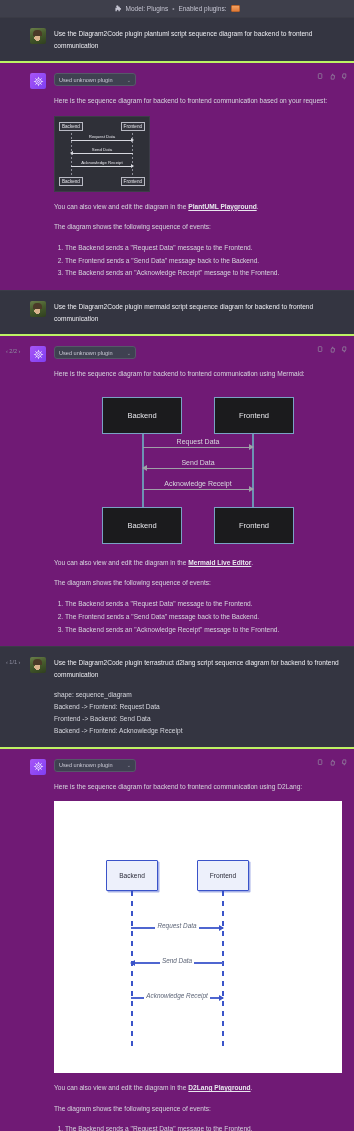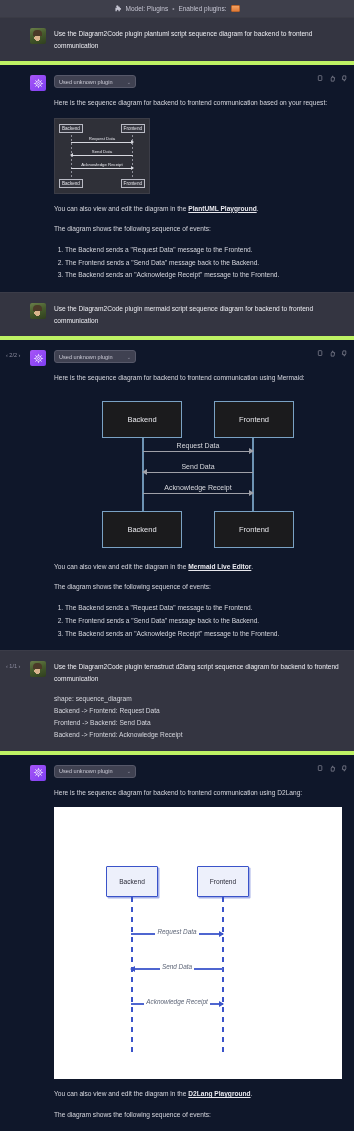--- a/index.html
+++ b/index.html
@@ -29,21 +29,21 @@
     width: 9px; height: 7px;
     background: linear-gradient(#f4a261,#e07b39);
     border: 1px solid #b8642c;
     border-radius: 1px;
     display: inline-block;
   }
 
   
   .msg { display: flex; padding: 10px 8px 10px 8px; position: relative; }
   .msg.user { background: #343541; }
-  .msg.bot  { background: #0f172a; border-top: 4px solid #bef264; border-bottom: 1px solid #3b3c48;}
+  .msg.bot  { background: #701a75; border-top: 2px solid #bef264; border-bottom: 1px solid #3b3c48;}
 
   .pager {
     position: absolute;
     left: 6px; top: 12px;
     font-size: 5.5px;
     color: #8e8ea0;
     display: flex;
     align-items: center;
     gap: 1.5px;
     white-space: nowrap;

